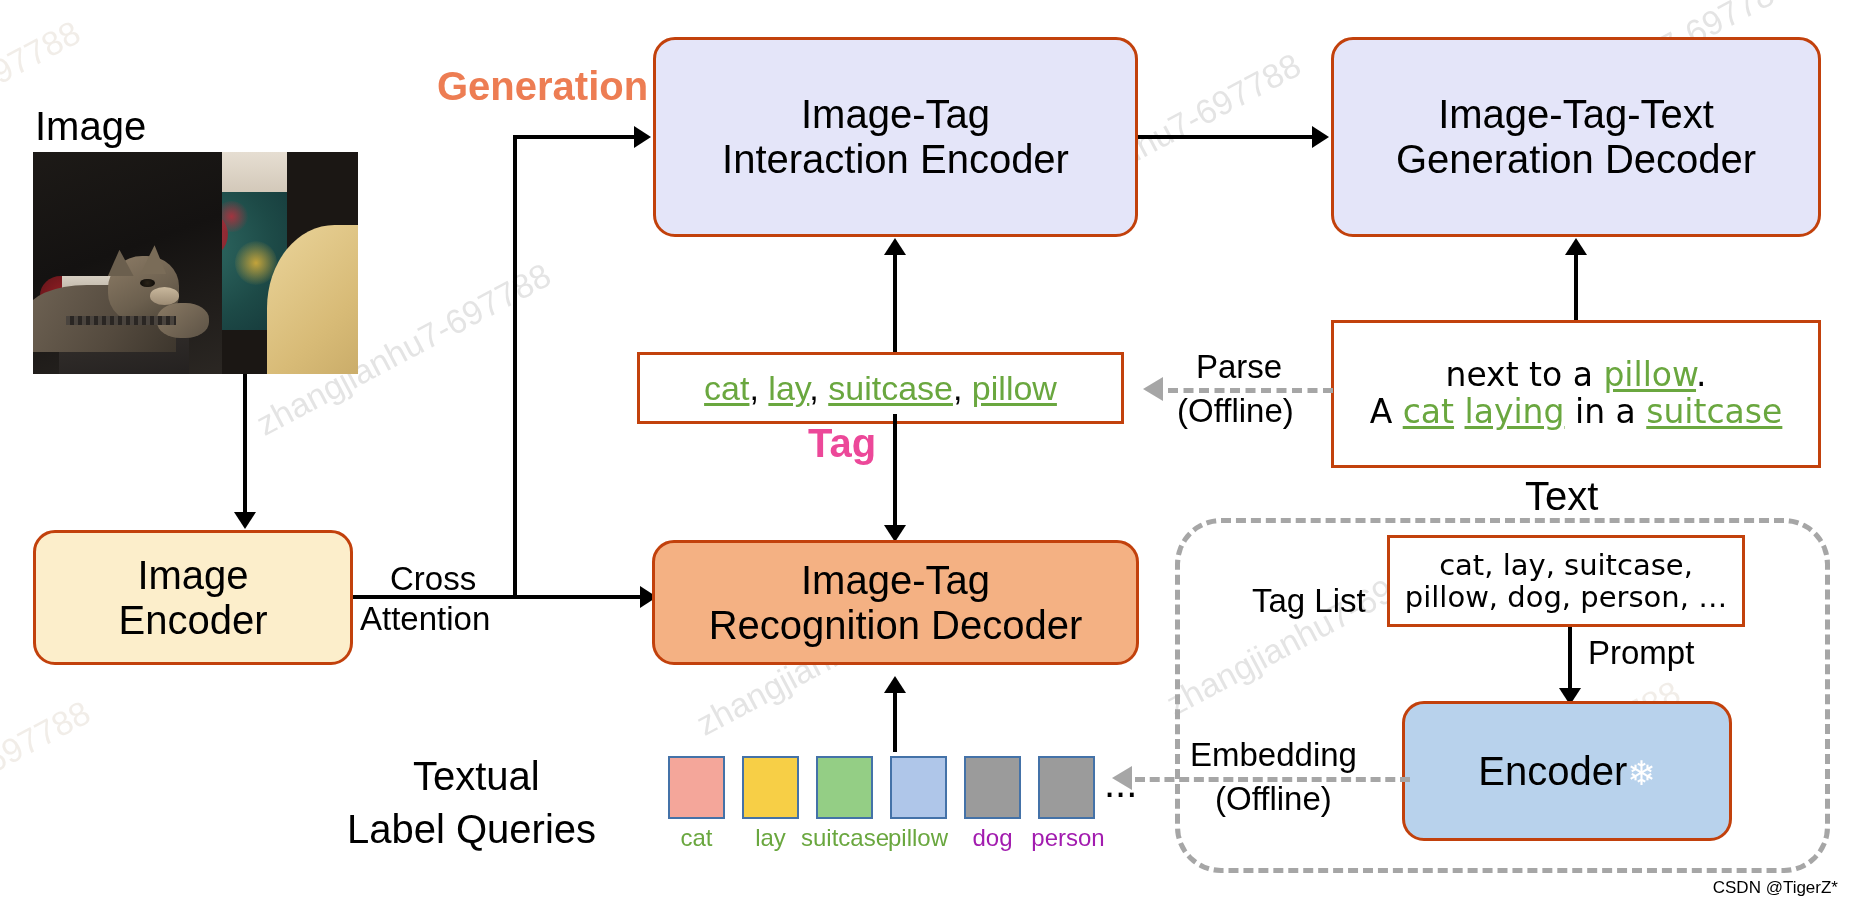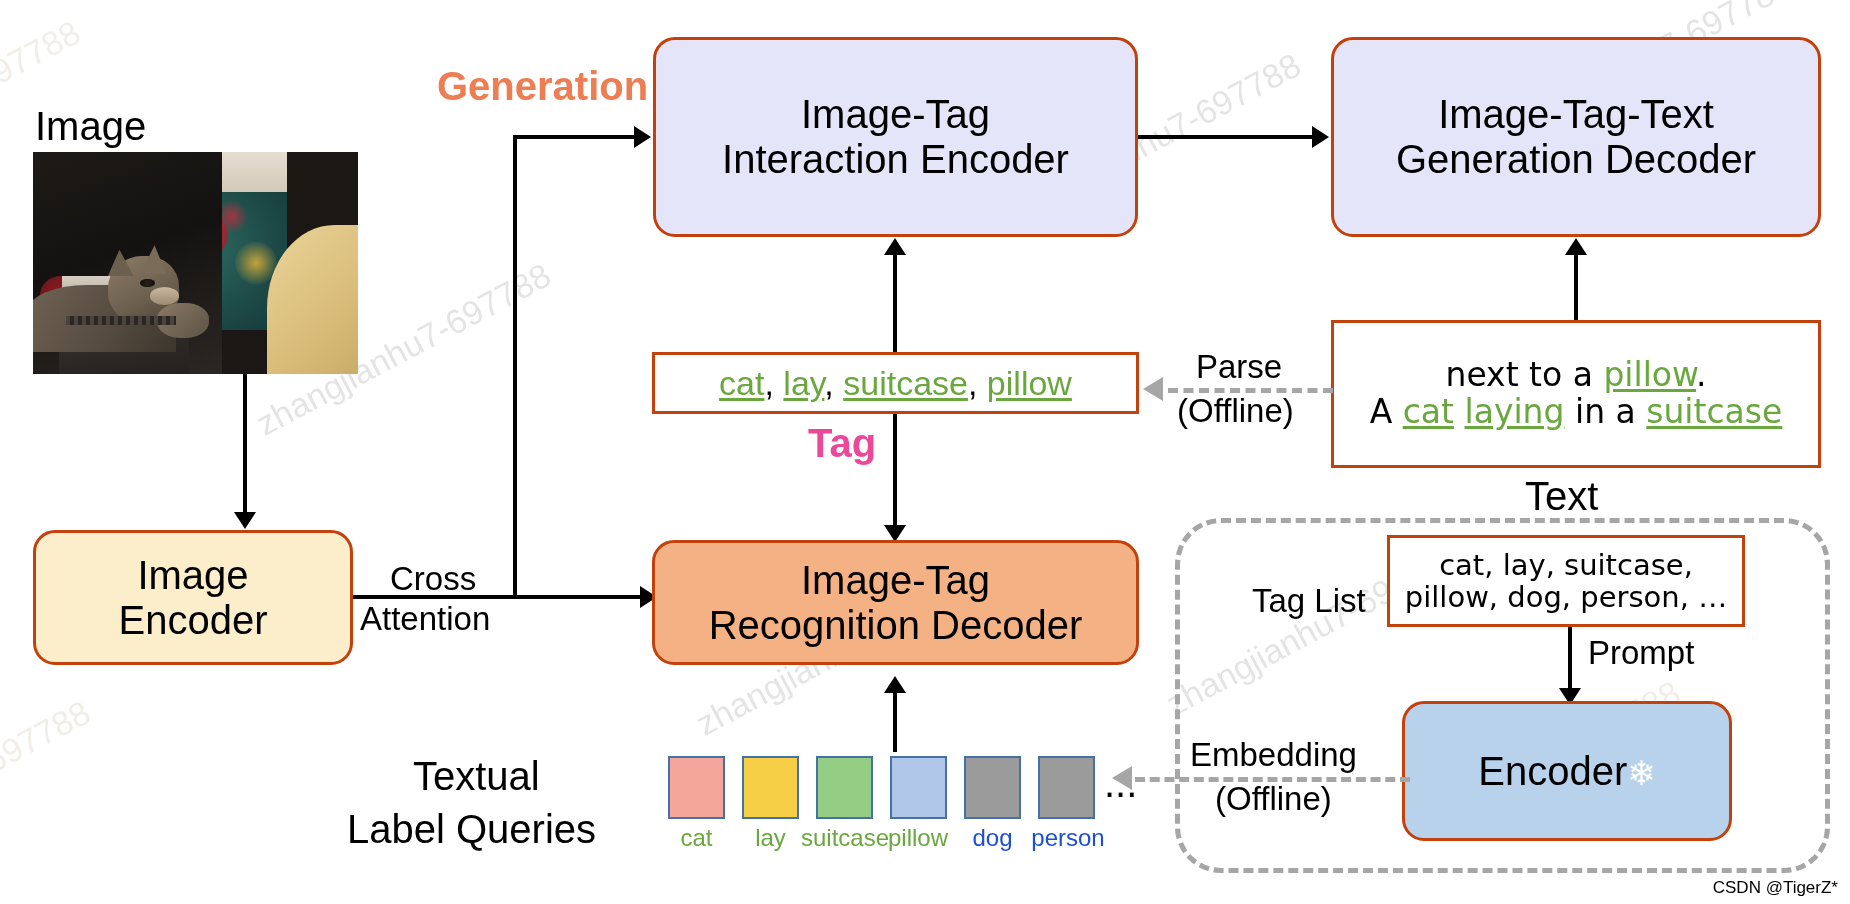--- a/index.html
+++ b/index.html
@@ -135,21 +135,21 @@
     position: absolute;
     border: 2px solid #4472a8;
   }
   .sw-label {
     position: absolute;
     text-align: center;
     font-size: 24px;
     white-space: nowrap;
   }
   .sw-green { color: #6aa73f; }
-  .sw-black { color: #1d4ed8; }
+  .sw-black { color: #a21caf; }
 
   
   .wm {
     position: absolute;
     color: rgba(120,120,120,0.20);
     font-size: 34px;
     white-space: nowrap;
     transform: rotate(-28deg);
     pointer-events: none;
     user-select: none;
@@ -226,21 +226,21 @@
   </div>
 
   <div class="ln-h" style="left:1138px; top:135px; width:180px;"></div>
   <div class="arw arw-r" style="left:1312px; top:126px;"></div>
 
   <div class="box rounded b-lavender t-big" style="left:1331px; top:37px; width:490px; height:200px;">
     <span class="ln">Image-Tag-Text</span>
     <span class="ln">Generation Decoder</span>
   </div>
 
-  <div class="box b-white" style="left:652px; top:352px; width:487px; height:62px;">
+  <div class="box b-white" style="left:637px; top:352px; width:487px; height:72px;">
     <span class="ln t-mid">
       <span class="tag-g">cat</span><span class="cap-plain">, </span><span class="tag-g">lay</span><span class="cap-plain">, </span><span class="tag-g">suitcase</span><span class="cap-plain">, </span><span class="tag-g">pillow</span>
     </span>
   </div>
 
   <div class="plain-label t-big accent-green" style="left:808px; top:420px;">Tag</div>
 
   <div class="ln-v" style="left:893px; top:252px; height:100px;"></div>
   <div class="arw arw-u" style="left:884px; top:238px;"></div>
 

